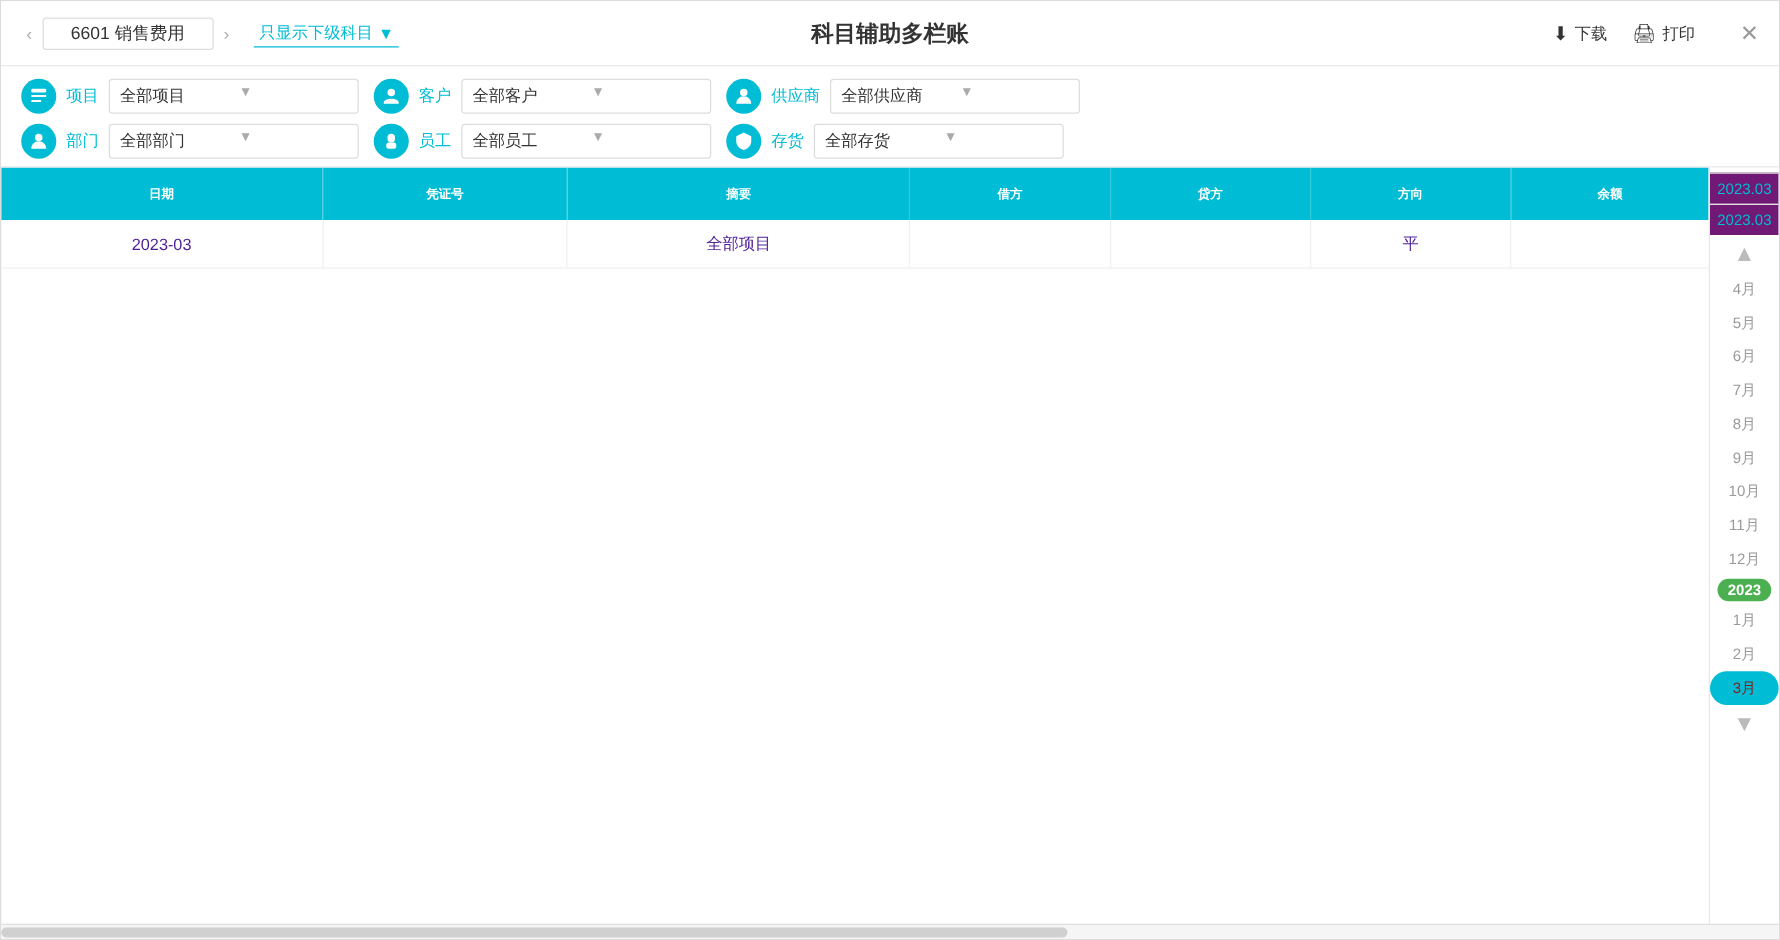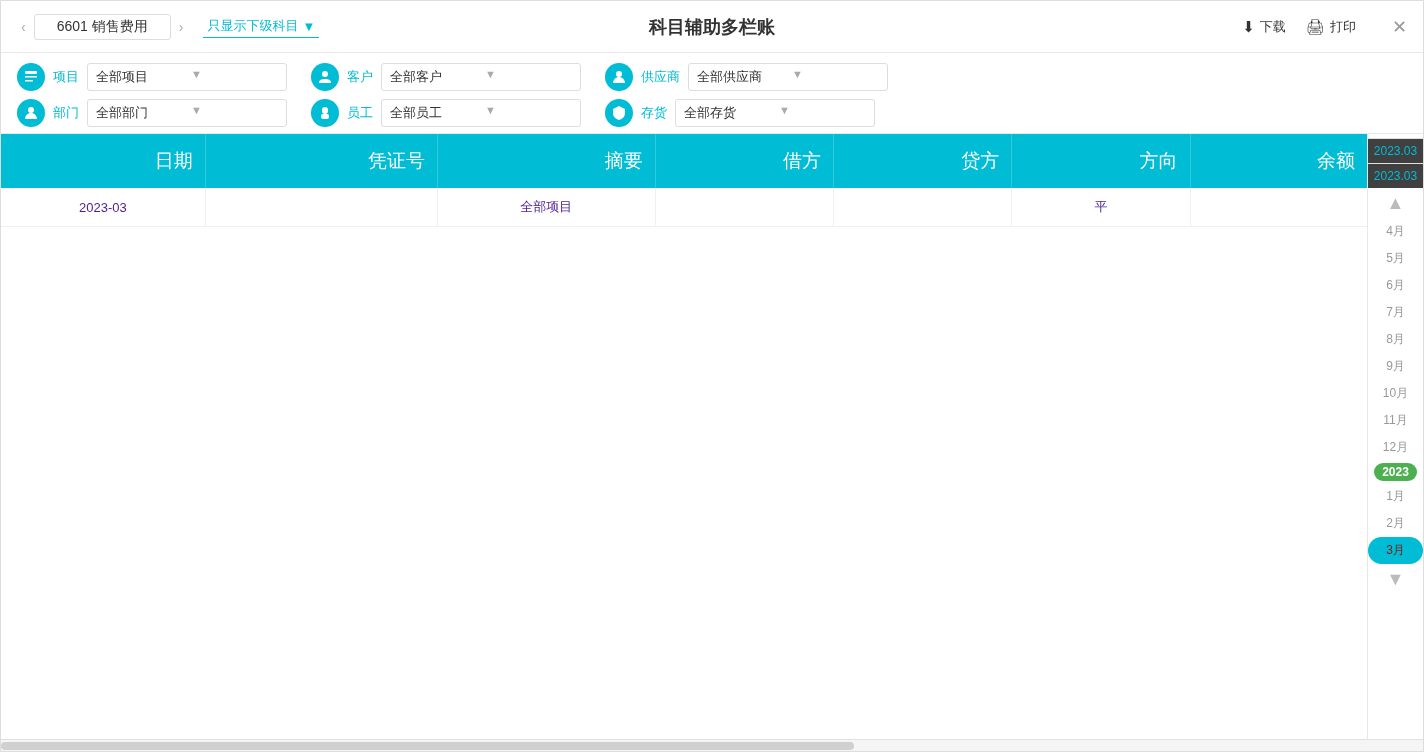--- a/index.html
+++ b/index.html
@@ -94,21 +94,21 @@
       display: flex;
       flex-direction: column;
       padding: 10px 16px 6px;
       gap: 8px;
       background: #fff;
       border-bottom: 1px solid #e8e8e8;
     }
     .filter-row {
       display: flex;
       align-items: center;
-      gap: 24px;
+      gap: 12px;
     }
     .filter-item {
       display: flex;
       align-items: center;
       gap: 8px;
     }
     .filter-icon {
       width: 28px;
       height: 28px;
       border-radius: 50%;
@@ -153,23 +153,23 @@
     .data-table {
       width: 100%;
       border-collapse: collapse;
     }
     .data-table thead tr {
       background: #00bcd4;
       color: #fff;
     }
     .data-table thead th {
       padding: 14px 12px;
-      text-align: right;
-      font-size: 19px;
-      font-weight: normal;
+      text-align: center;
+      font-size: 10px;
+      font-weight: bold;
       border-right: 1px solid rgba(255,255,255,0.2);
     }
     .data-table thead th:last-child { border-right: none; }
     .data-table tbody tr {
       border-bottom: 1px solid #f0f0f0;
     }
     .data-table tbody td {
       padding: 10px 12px;
       text-align: center;
       font-size: 13px;
@@ -237,21 +237,21 @@
       color: #fff;
       background: #4caf50;
       border-radius: 10px;
       margin: 2px 12px;
       width: auto;
       padding: 2px 8px;
       font-size: 12px;
       font-weight: bold;
     }
     .sidebar-section-header {
-      background: #404040;
+      background: #701a75;
       color: #00bcd4;
       font-size: 12px;
       padding: 5px 4px;
       width: 100%;
       text-align: center;
       cursor: pointer;
       border-top: 1px solid #e0e0e0;
     }
   </style>
 </head>

